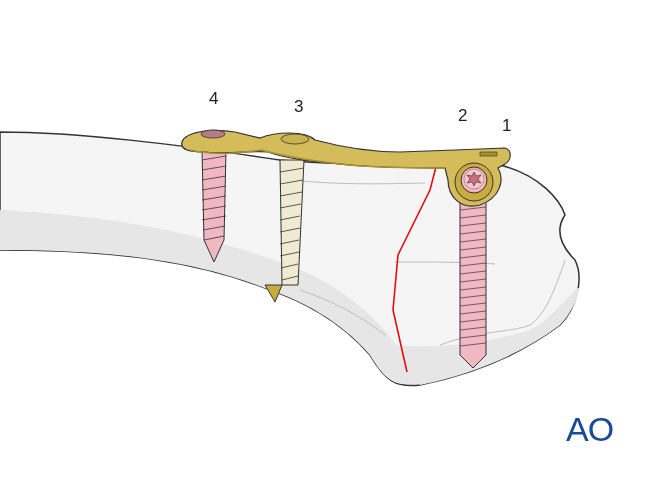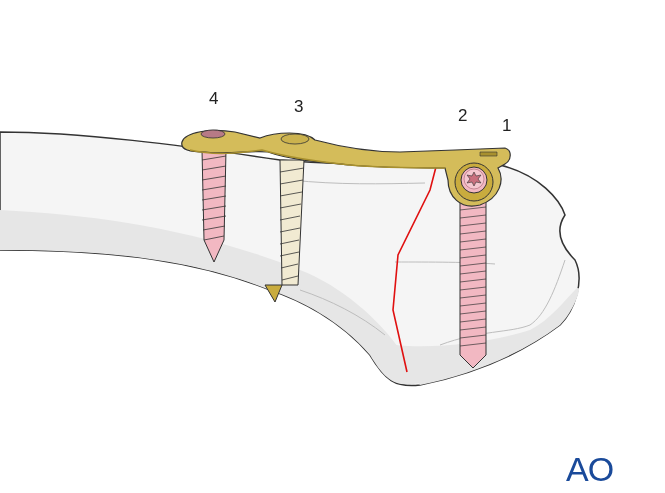--- a/index.html
+++ b/index.html
@@ -1,19 +1,19 @@
 <!DOCTYPE html>
 <html><head>
   <meta charset="utf-8">
   <style>
     html, body { margin: 0; padding: 0; background: #ffffff; }
     body { width: 665px; height: 493px; position: relative; overflow: hidden; font-family: "Liberation Sans", sans-serif; }
     .illustration { position: absolute; left: 0; top: 0; width: 665px; height: 493px; }
     .label { position: absolute; font-size: 17px; color: #222222; font-family: "Liberation Sans", sans-serif; }
-    .logo { position: absolute; left: 566px; top: 450px; font-size: 34px; color: #1a4a9a; font-weight: normal; letter-spacing: -1px; font-family: "Liberation Sans", sans-serif; }
+    .logo { position: absolute; left: 566px; top: 410px; font-size: 34px; color: #1a4a9a; font-weight: normal; letter-spacing: -1px; font-family: "Liberation Sans", sans-serif; }
   </style>
 </head>
 <body>
 
 <svg class="illustration" viewBox="0 0 665 493" xmlns="http://www.w3.org/2000/svg">
 
   <g>
     <path d="M0,132 C80,132 180,145 280,160 C360,168 430,160 500,165 C540,175 560,200 565,215 C555,230 560,245 575,260 C585,280 575,310 560,325 C520,355 470,375 420,385 C395,388 385,380 370,355 C340,320 300,300 270,290 C200,262 120,250 0,250 Z" fill="#f5f5f5" stroke="#333333" stroke-width="1.5"></path>
     <path d="M0,210 C100,215 200,230 300,270 C340,285 380,320 400,350 L420,383 C395,388 385,380 370,355 C340,320 300,300 270,290 C200,262 120,250 0,250 Z" fill="#e6e6e6"></path>
     <path d="M395,345 C440,350 500,340 530,330 C550,320 565,300 575,290 C585,280 575,310 560,325 C520,355 470,375 420,385 Z" fill="#e6e6e6"></path>

